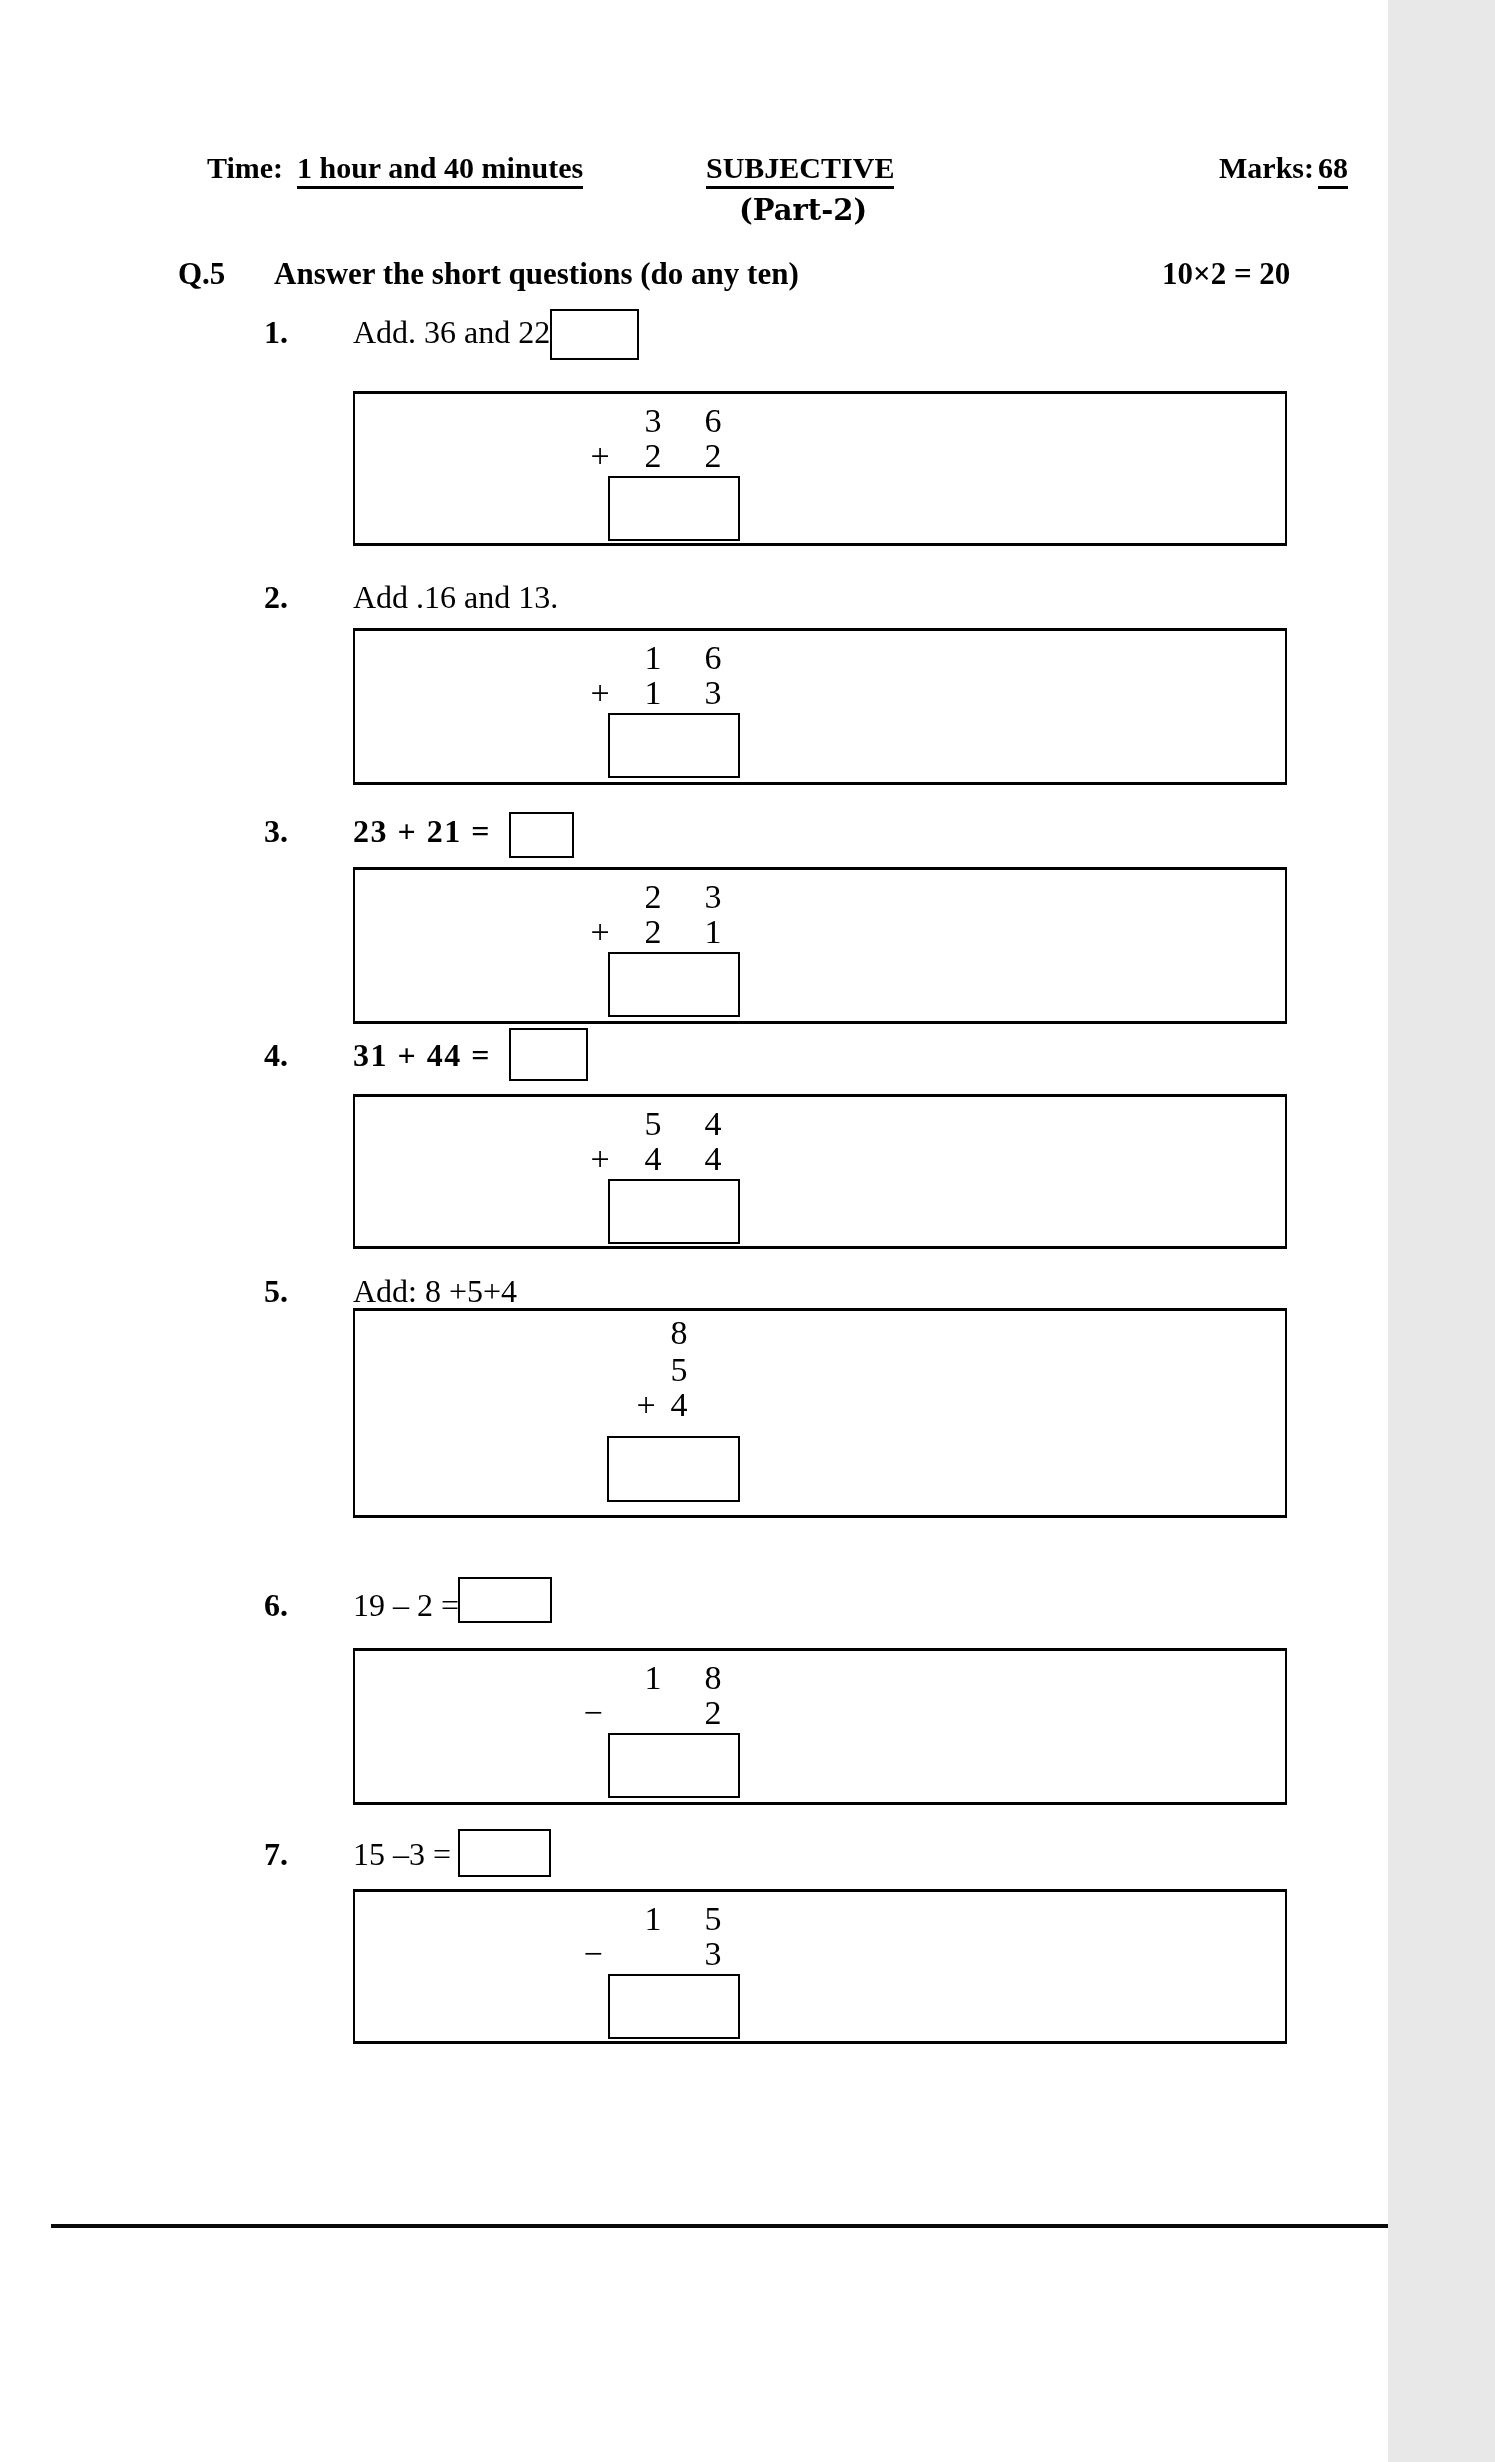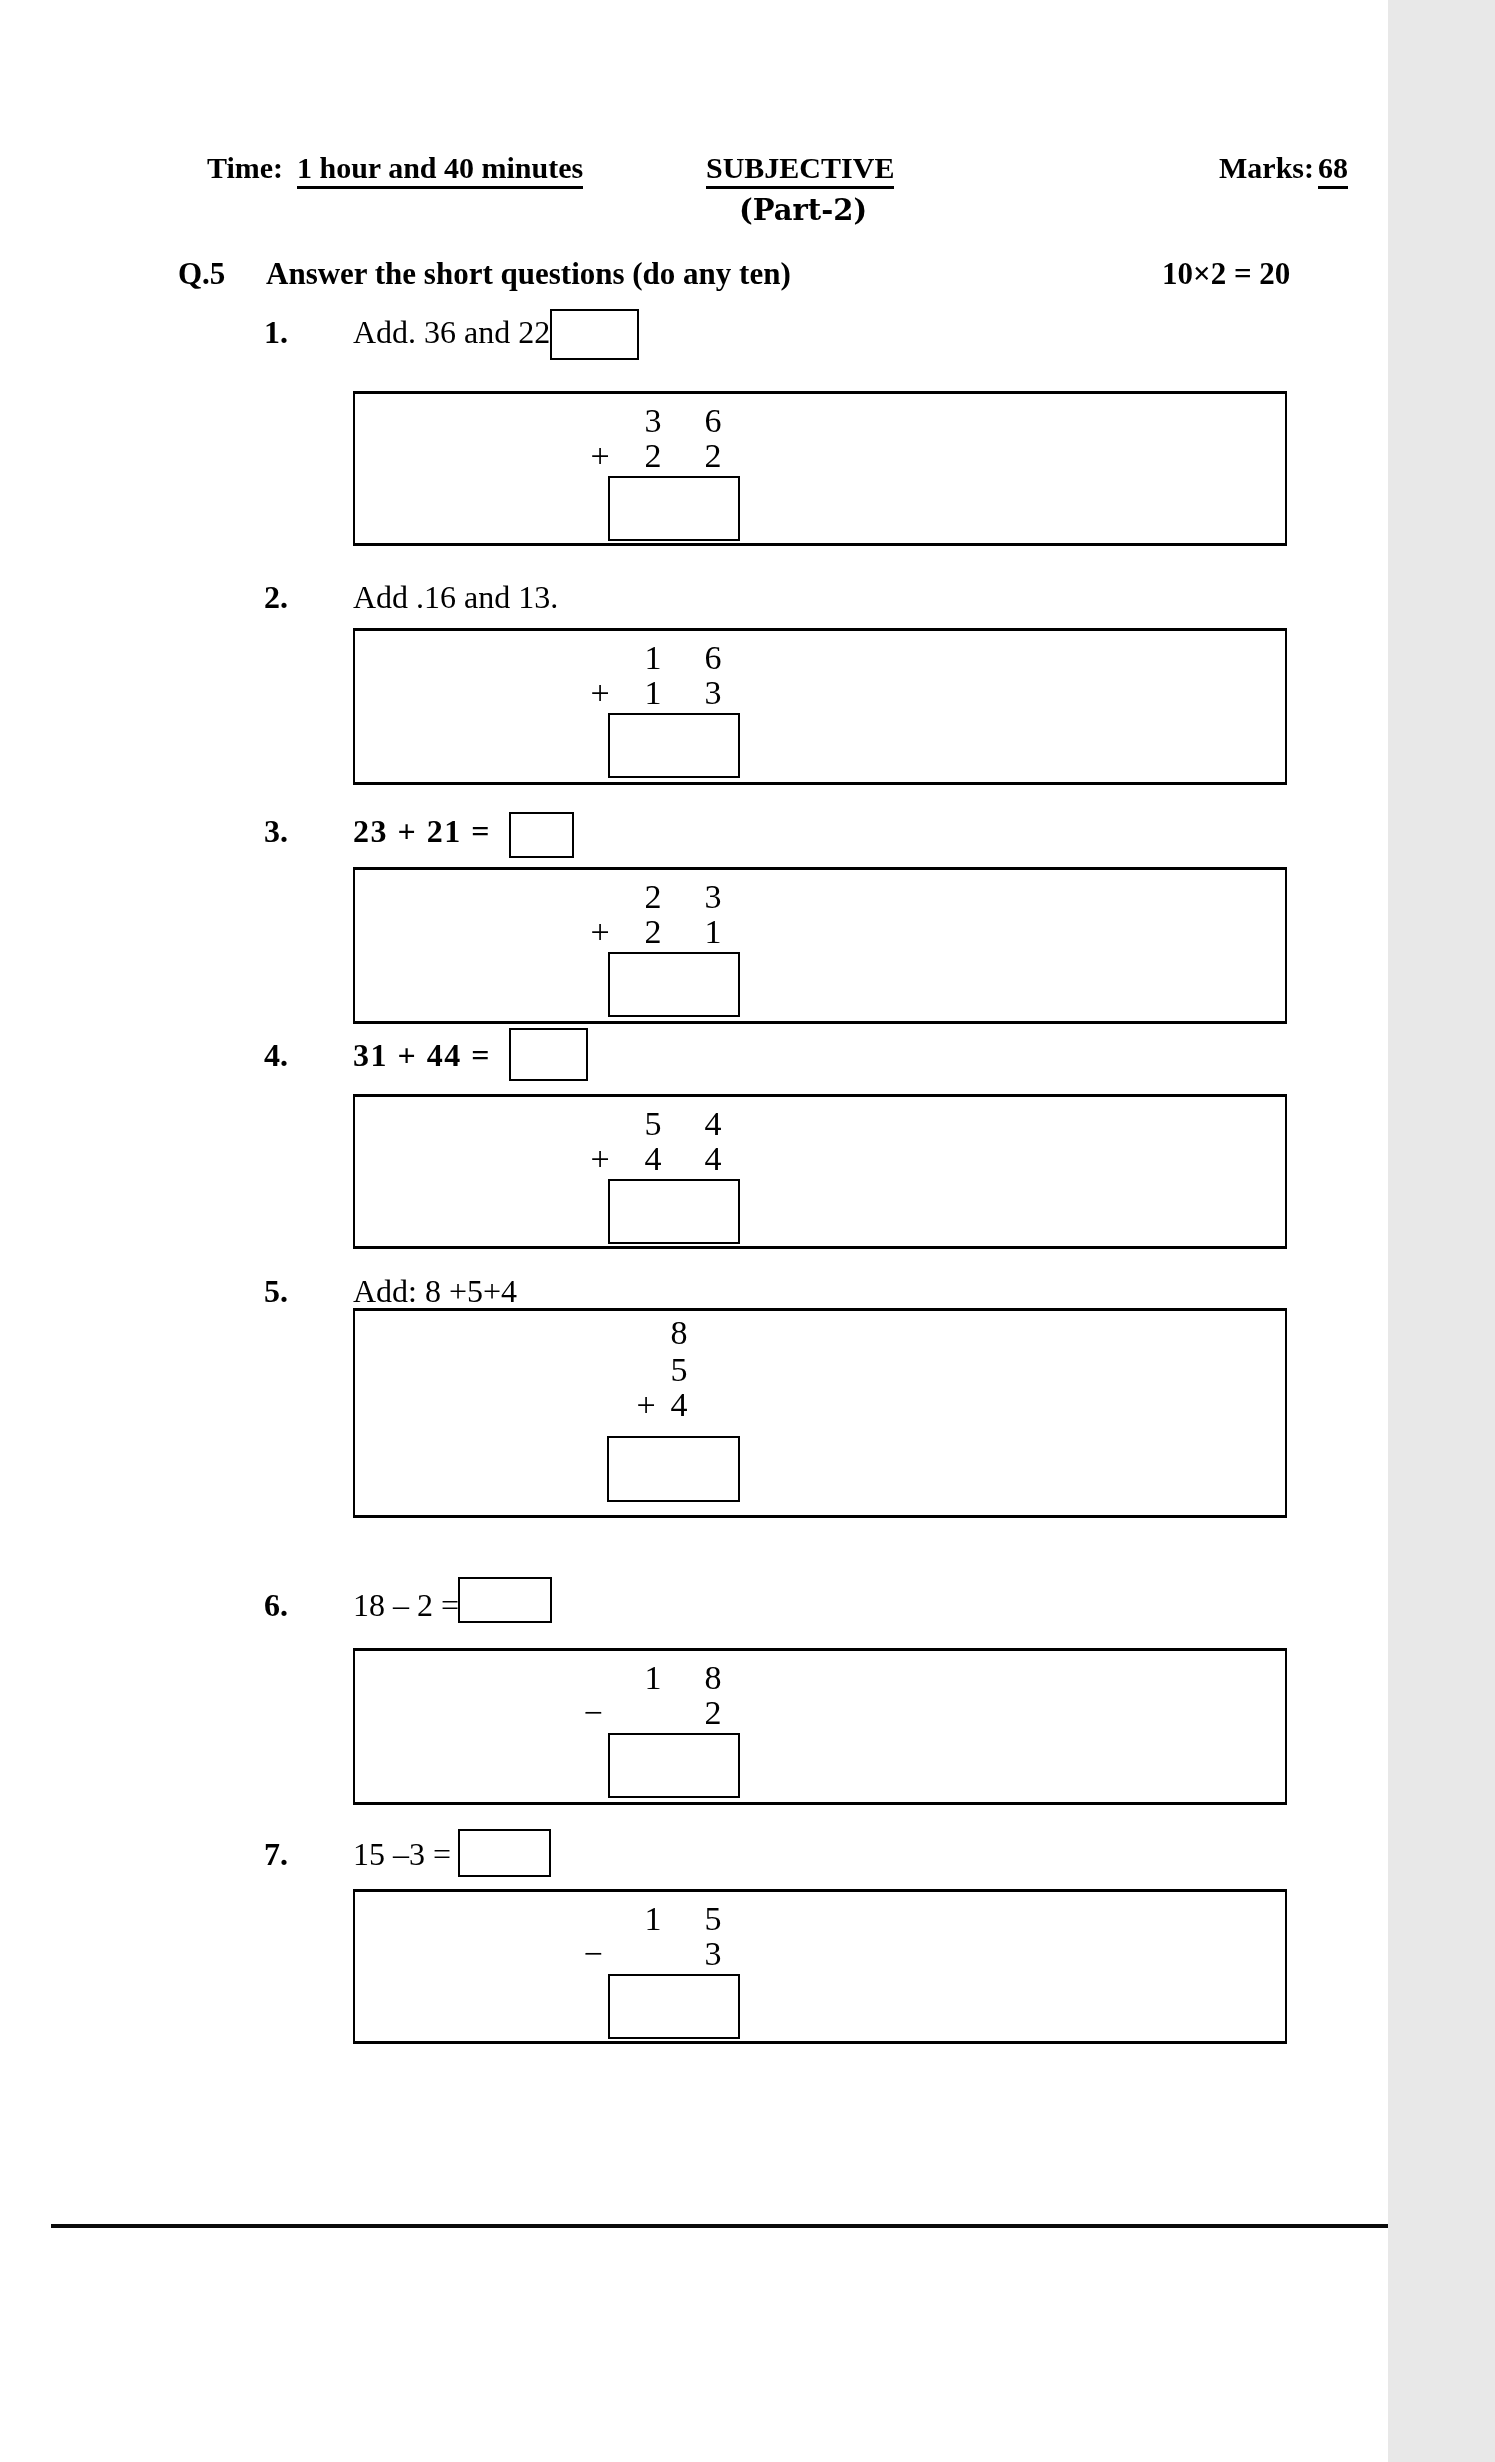--- a/index.html
+++ b/index.html
@@ -32,21 +32,21 @@
 <div id="page">
 
   <span class="abs hdr" style="left:207px;top:151px;">Time:</span>
   <span class="abs hdr uline" style="left:297px;top:151px;">1 hour and 40 minutes</span>
   <span class="abs hdr uline" style="left:706px;top:151px;">SUBJECTIVE</span>
   <span class="abs hdr" style="left:1219px;top:151px;">Marks:</span>
   <span class="abs hdr uline" style="left:1318px;top:151px;">68</span>
   <span class="abs part" style="left:739px;top:193px;">(Part-2)</span>
 
   <span class="abs qhdr" style="left:178px;top:256px;">Q.5</span>
-  <span class="abs qhdr" style="left:266px;top:256px;">Answer the short questions (do any ten)</span>
+  <span class="abs qhdr" style="left:274px;top:256px;">Answer the short questions (do any ten)</span>
   <span class="abs qhdr" style="left:1162px;top:256px;">10×2 = 20</span>
 
   <span class="abs qnum" style="left:264px;top:316px;">1.</span>
   <span class="abs qtext" style="left:353px;top:316px;">Add. 36 and 22.</span>
   <div class="inlinebox" style="left:550px;top:309px;width:85px;height:47px;"></div>
 
   <div class="workbox" style="top:391px;height:155px;">
     <span class="digit" style="left:279px;top:10.2px;">3</span>
     <span class="digit" style="left:339px;top:10.2px;">6</span>
     <span class="opsign" style="left:226px;top:45px;">+</span>
@@ -98,21 +98,21 @@
 
   <div class="workbox" style="top:1308px;height:210px;">
     <span class="digit" style="left:305px;top:5.1px;">8</span>
     <span class="digit" style="left:305px;top:42px;">5</span>
     <span class="opsign" style="left:272px;top:77px;">+</span>
     <span class="digit" style="left:305px;top:77px;">4</span>
     <div class="ansbox" style="left:252px;top:125px;width:129px;height:62px;"></div>
   </div>
 
   <span class="abs qnum" style="left:264px;top:1589px;">6.</span>
-  <span class="abs qtext" style="left:353px;top:1589px;">18 – 2 =</span>
+  <span class="abs qtext" style="left:353px;top:1589px;">19 – 2 =</span>
   <div class="inlinebox" style="left:458px;top:1577px;width:90px;height:42px;"></div>
 
   <div class="workbox" style="top:1648px;height:157px;">
     <span class="digit" style="left:279px;top:10.2px;">1</span>
     <span class="digit" style="left:339px;top:10.2px;">8</span>
     <span class="opsign" style="left:219px;top:45px;">−</span>
     <span class="digit" style="left:279px;top:45px;"></span>
     <span class="digit" style="left:339px;top:45px;">2</span>
     <div class="ansbox"></div>
   </div>

